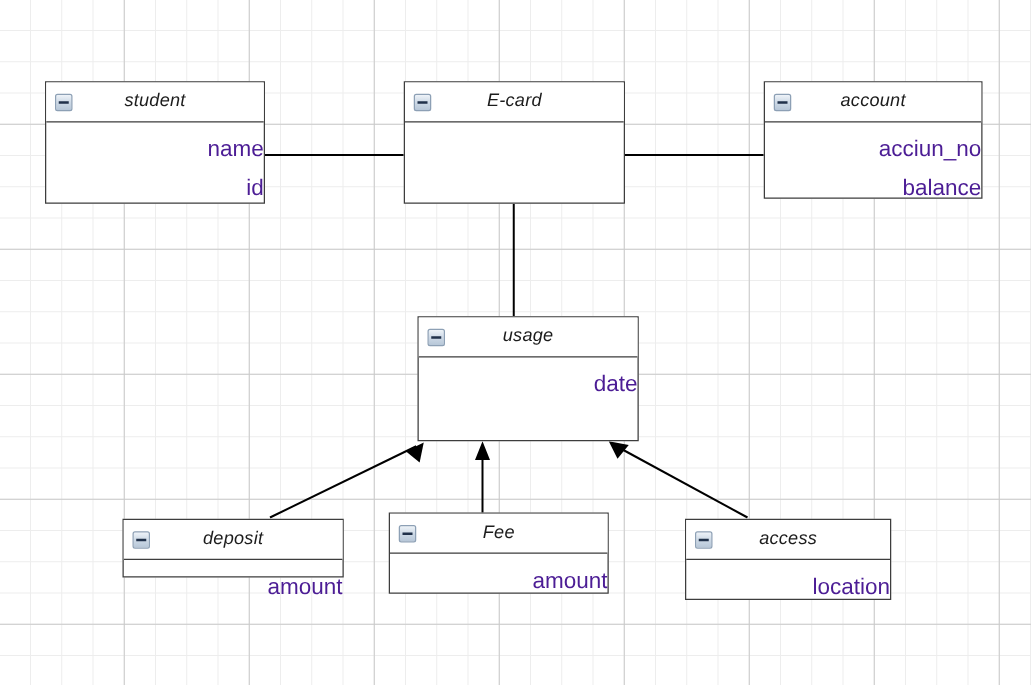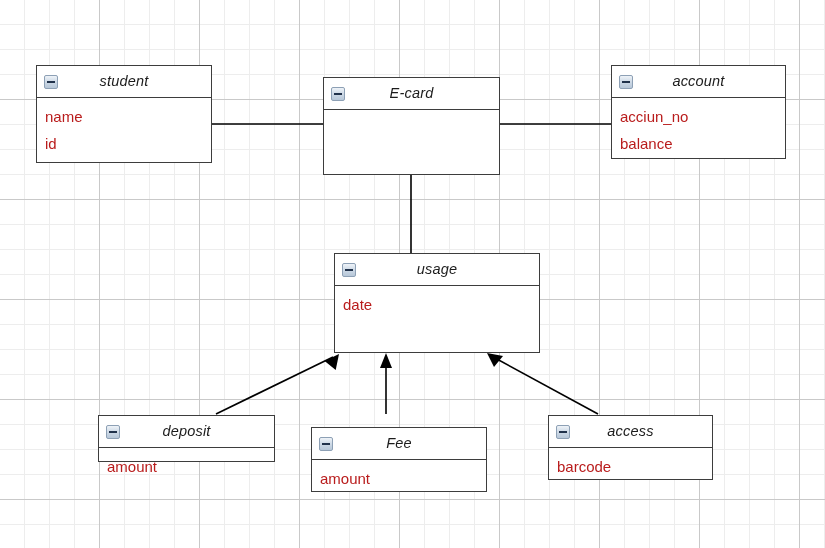--- a/index.html
+++ b/index.html
@@ -80,25 +80,26 @@
     top: 5px;
     width: 8px;
     height: 2px;
     background: #20314a;
   }
   .uml-attrs {
     box-sizing: border-box;
     padding: 6px 0 6px 0;
   }
   .uml-attr {
-    font-size: 15px;
-    color: #b91c1c;
+    font-size: 18px;
+    color: #4c1d95;
     padding: 4px 0 4px 8px;
     line-height: 1.25;
     white-space: nowrap;
+    text-align: right;
   }
 </style>
 </head>
 <body>
 
 <div id="canvas">
 
   <svg id="edges" viewBox="0 0 825 548" width="825" height="548" xmlns="http://www.w3.org/2000/svg">
     <g>
       <line x1="212" y1="124" x2="323" y2="124" stroke="#000000" stroke-width="1.6"></line>
@@ -130,71 +131,71 @@
     <div class="uml-header">
       <span class="collapse-icon"></span>
       <span class="uml-title">student</span>
     </div>
     <div class="uml-attrs">
       <div class="uml-attr">name</div>
       <div class="uml-attr">id</div>
     </div>
   </div>
 
-  <div class="uml-class" style="left:323px; top:65px; width:177px; height:98px;margin-top:12px;">
+  <div class="uml-class" style="left:323px; top:65px; width:177px; height:98px;">
     <div class="uml-header">
       <span class="collapse-icon"></span>
       <span class="uml-title">E-card</span>
     </div>
   </div>
 
   <div class="uml-class" style="left:611px; top:65px; width:175px; height:94px;">
     <div class="uml-header">
       <span class="collapse-icon"></span>
       <span class="uml-title">account</span>
     </div>
     <div class="uml-attrs">
       <div class="uml-attr">acciun_no</div>
       <div class="uml-attr">balance</div>
     </div>
   </div>
 
-  <div class="uml-class" style="left:334px; top:253px; width:206px; height:100px;">
+  <div class="uml-class" style="left:334px; top:253px; width:177px; height:100px;">
     <div class="uml-header">
       <span class="collapse-icon"></span>
       <span class="uml-title">usage</span>
     </div>
     <div class="uml-attrs">
       <div class="uml-attr">date</div>
     </div>
   </div>
 
   <div class="uml-class" style="left:98px; top:415px; width:177px; height:47px;">
     <div class="uml-header">
       <span class="collapse-icon"></span>
       <span class="uml-title">deposit</span>
     </div>
     <div class="uml-attrs">
       <div class="uml-attr">amount</div>
     </div>
   </div>
 
-  <div class="uml-class" style="left:311px; top:427px; width:176px; height:65px;">
+  <div class="uml-class" style="left:311px; top:410px; width:176px; height:65px;">
     <div class="uml-header">
       <span class="collapse-icon"></span>
       <span class="uml-title">Fee</span>
     </div>
     <div class="uml-attrs">
       <div class="uml-attr">amount</div>
     </div>
   </div>
 
   <div class="uml-class" style="left:548px; top:415px; width:165px; height:65px;">
     <div class="uml-header">
       <span class="collapse-icon"></span>
       <span class="uml-title">access</span>
     </div>
     <div class="uml-attrs">
-      <div class="uml-attr">barcode</div>
+      <div class="uml-attr">location</div>
     </div>
   </div>
 
 </div>
 
 </body></html>

